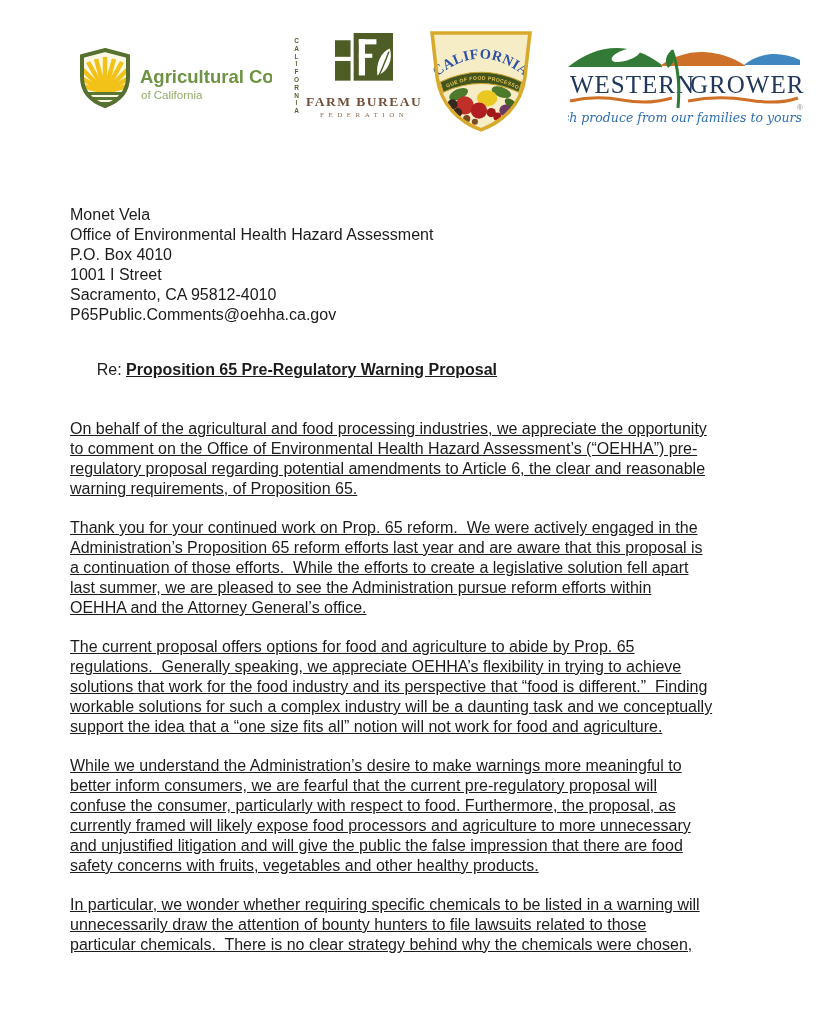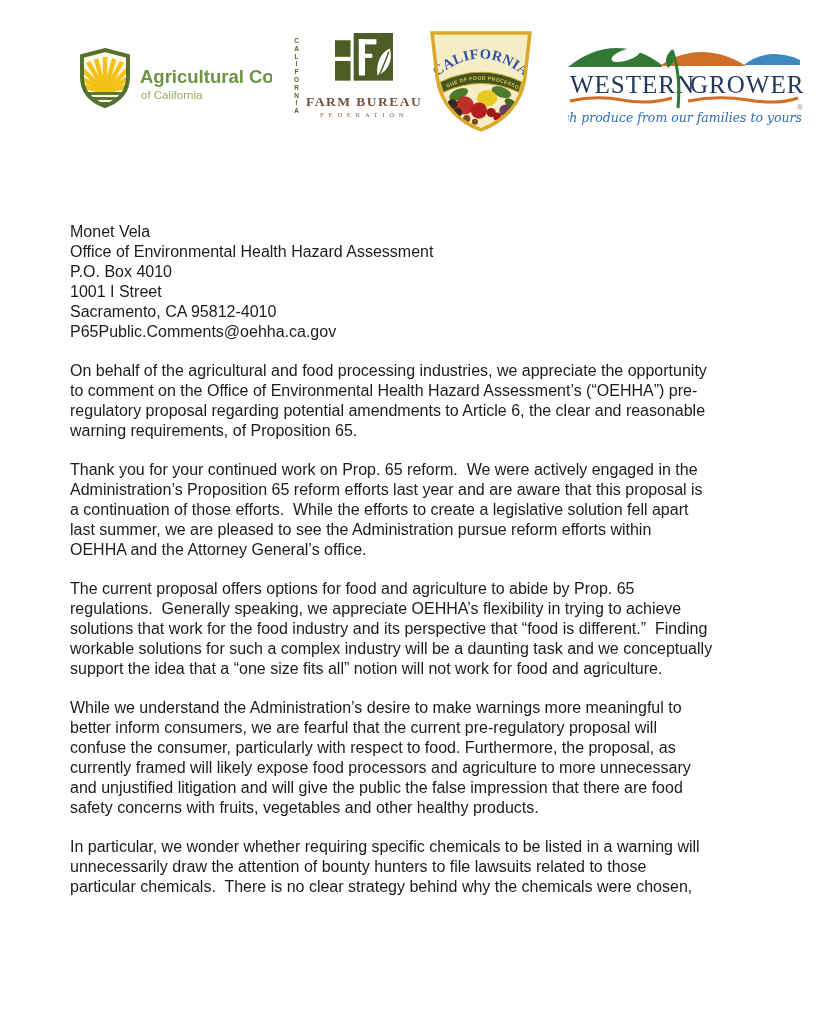--- a/index.html
+++ b/index.html
@@ -25,25 +25,25 @@
   }
   .fb-line2{
     font-family:"Liberation Serif",serif;font-size:7px;letter-spacing:4.5px;
     color:#8d6f55;margin-top:1px;white-space:nowrap;
   }
   .logo-clfp{left:428px;top:31px;}
   .logo-wg{left:568px;top:36px;}
   
   .content{position:absolute;left:70px;top:160px;width:720px;font-size:16px;line-height:20px;}
   .date-line{white-space:pre;}
-  .recipient{margin-top:62px;white-space:pre;}
+  .recipient{margin-top:45px;white-space:pre;}
   .re-line{margin-top:15px;white-space:pre;}
   .re-subject{font-weight:bold;text-decoration:underline;}
   .salutation{margin-top:50px;white-space:pre;}
-  .para{margin:19px 0 0 0;white-space:pre;}
+  .para{margin:19px 0 0 0;white-space:pre;text-decoration:underline;}
 </style>
 </head>
 <body>
 
 <div class="page">
 
   <header class="letterhead">
 
     <div class="logo logo-agc">
       <svg width="196" height="66" viewBox="0 0 196 66">
@@ -152,20 +152,23 @@
 
   <main class="content">
 
     <div class="recipient">Monet Vela
 Office of Environmental Health Hazard Assessment
 P.O. Box 4010
 1001 I Street
 Sacramento, CA 95812-4010
 P65Public.Comments@oehha.ca.gov</div>
 
+    <div class="re-line">
+      <span>Re: </span><span class="re-subject">Proposition 65 Pre-Regulatory Warning Proposal</span>
+    </div>
 
 
     <p class="para">On behalf of the agricultural and food processing industries, we appreciate the opportunity
 to comment on the Office of Environmental Health Hazard Assessment’s (“OEHHA”) pre-
 regulatory proposal regarding potential amendments to Article 6, the clear and reasonable
 warning requirements, of Proposition 65.</p>
     <p class="para">Thank you for your continued work on Prop. 65 reform.  We were actively engaged in the
 Administration’s Proposition 65 reform efforts last year and are aware that this proposal is
 a continuation of those efforts.  While the efforts to create a legislative solution fell apart
 last summer, we are pleased to see the Administration pursue reform efforts within

